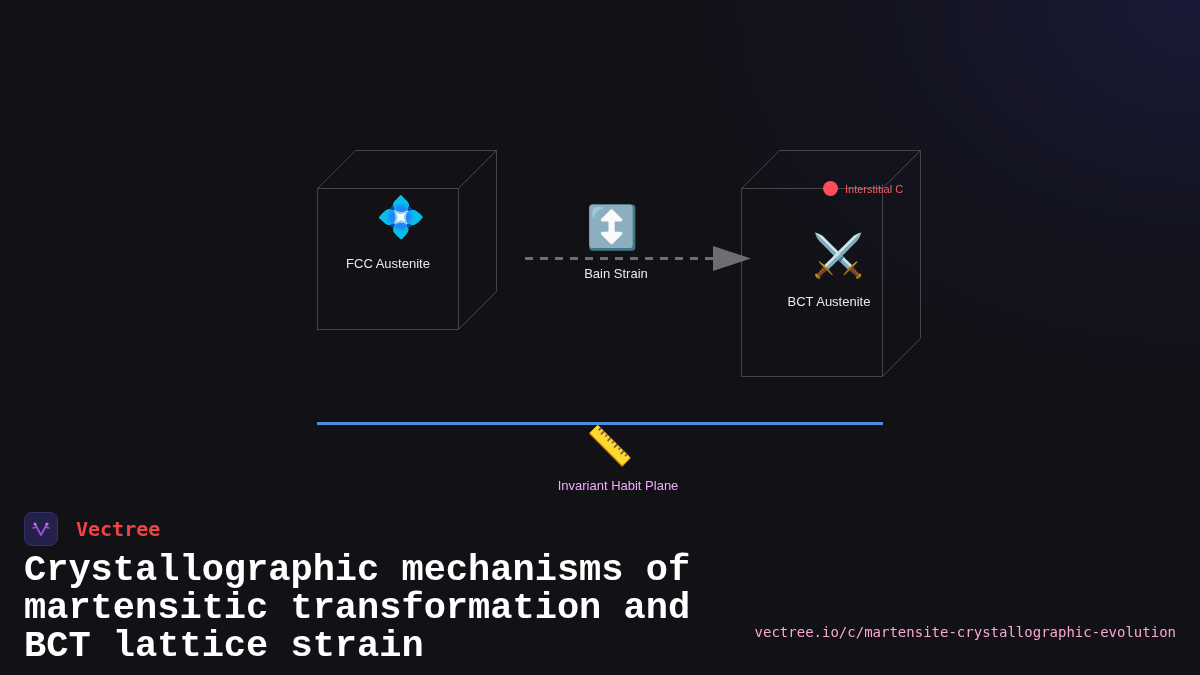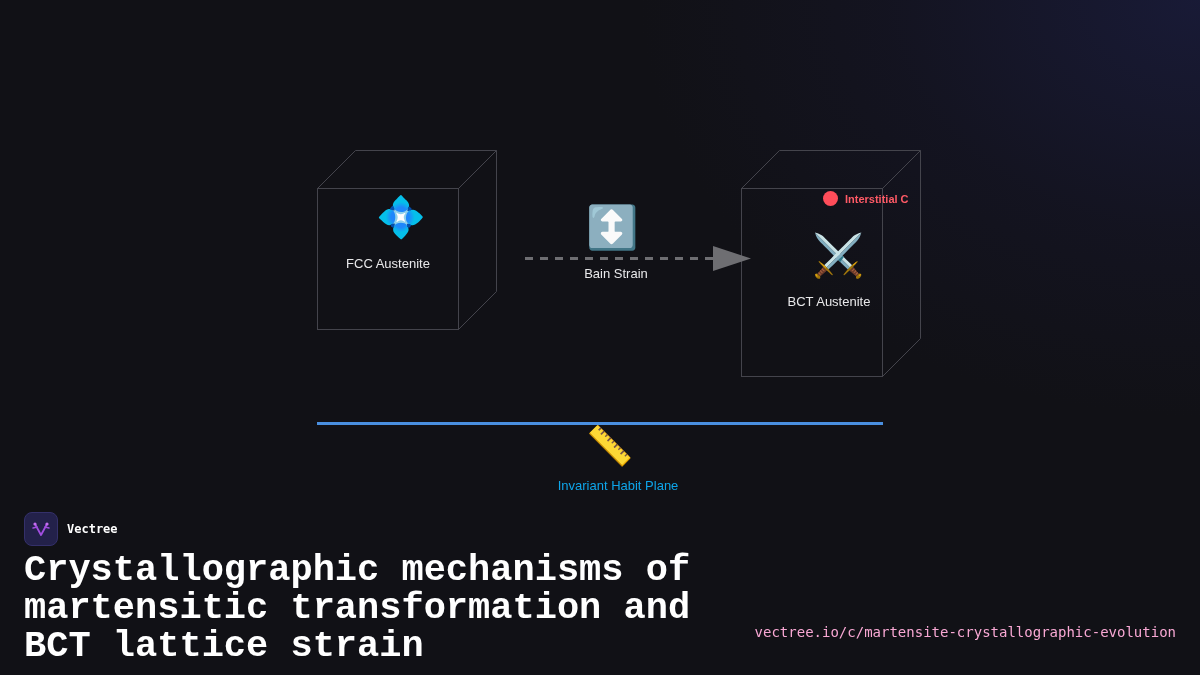--- a/index.html
+++ b/index.html
@@ -9,30 +9,30 @@
     font-family: "Liberation Sans", sans-serif;
   }
   .bg-glow {
     position: absolute; inset: 0;
     background: radial-gradient(ellipse 700px 520px at 1200px 0px, rgba(26,28,60,0.85) 0%, rgba(22,22,42,0.5) 45%, rgba(17,17,22,0) 80%);
     pointer-events: none;
   }
   svg.diagram { position: absolute; left: 0; top: 0; }
   .label { position: absolute; color: #e8e8ea; font-size: 13px; text-align: center; white-space: nowrap; }
   .emoji { position: absolute; font-size: 40px; line-height: 1; text-align: center; }
-  .interstitial { position: absolute; left: 823px; top: 191px; display: flex; align-items: center; font-weight: bold; }
+  .interstitial { position: absolute; left: 823px; top: 181px; display: flex; align-items: center; }
   .interstitial .dot { width: 15px; height: 15px; border-radius: 50%; background: #ff4d5a; }
   .interstitial .txt { margin-left: 7px; color: #ff5a66; font-size: 11px; }
-  .habit-label { color: #0ea5e9; }
+  .habit-label { color: #f0abfc; }
   .brand { position: absolute; left: 24px; top: 512px; display: flex; align-items: center; }
   .brand-logo {
     width: 32px; height: 32px; border-radius: 8px; background: #23214a;
     border: 1px solid #34306a; display: flex; align-items: center; justify-content: center;
   }
-  .brand-name { margin-left: 9px; color: #ffffff; font-family: "DejaVu Sans Mono", monospace; font-weight: bold; font-size: 12px; }
+  .brand-name { margin-left: 18px; color: #ef4444; font-family: "DejaVu Sans Mono", monospace; font-weight: bold; font-size: 20px; }
   .title {
     position: absolute; left: 24px; top: 551px; width: 700px;
     color: #ffffff; font-family: "Liberation Mono", monospace; font-weight: bold;
     font-size: 37px; line-height: 38px; letter-spacing: 0px;
   }
   .url {
     position: absolute; right: 24px; top: 624px;
     color: #f9a8d4; font-family: "DejaVu Sans Mono", monospace; font-size: 14px;
   }
 </style>

